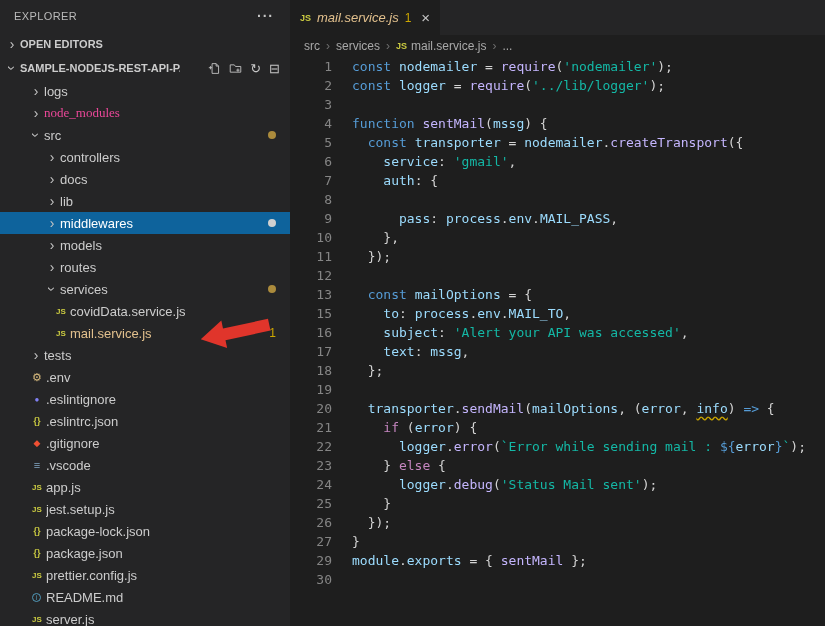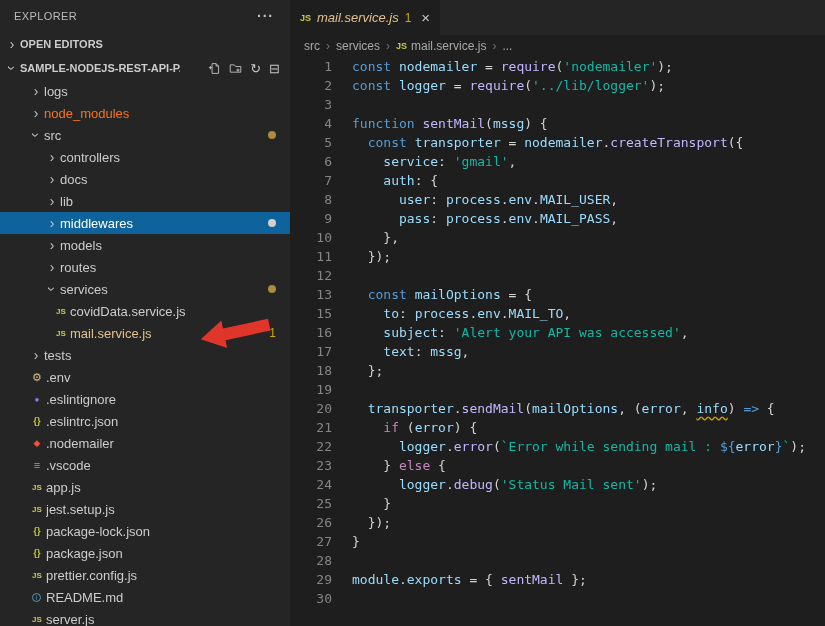--- a/index.html
+++ b/index.html
@@ -25,21 +25,21 @@
   .ficon{width:18px;flex:none;text-align:center;font-family:"Liberation Sans",sans-serif;}
   .ic-js{color:#cbcb41;font-size:8px;font-weight:700;}
   .ic-json{color:#cbcb41;font-size:9px;font-weight:700;}
   .ic-gear{color:#d7ba7d;font-size:11px;}
   .ic-eslint{color:#8080f2;font-size:8px;}
   .ic-git{color:#f05033;font-size:9px;}
   .ic-vscode{color:#83a8c6;font-size:11px;}
   .ic-info{width:9px;height:9px;box-sizing:border-box;border:1px solid #519aba;border-radius:50%;
     line-height:7px;font-size:7px;color:#519aba;margin-left:4px;margin-right:5px;display:inline-block;}
   .lbl{overflow:hidden;text-overflow:ellipsis;}
-  .dim{color:#f97316;}
+  .dim{color:#ec4899;font-family:Liberation Serif, serif;}
   .gold{color:#e2c08d;}
   .sp{flex:1;}
   .badge{color:#cca700;font-size:12px;margin-right:14px;flex:none;}
   .dot{width:8px;height:8px;border-radius:50%;margin-right:14px;flex:none;}
   .dot-gold{background:#ab8b3c;}
   .dot-light{background:#d0d0d0;}
   .arrow{position:absolute;left:196px;top:311px;z-index:5;pointer-events:none;}
 
   
   .editor{flex:1;display:flex;flex-direction:column;background:#1e1e1e;min-width:0;}
@@ -181,21 +181,21 @@
           <span class="lbl">.eslintignore</span>
           <span class="sp"></span>
         </div>
         <div class="row" style="padding-left: 28px;">
           <span class="ficon ic-json">{}</span>
           <span class="lbl">.eslintrc.json</span>
           <span class="sp"></span>
         </div>
         <div class="row" style="padding-left: 28px;">
           <span class="ficon ic-git">◆</span>
-          <span class="lbl">.nodemailer</span>
+          <span class="lbl">.gitignore</span>
           <span class="sp"></span>
         </div>
         <div class="row" style="padding-left: 28px;">
           <span class="ficon ic-vscode">≡</span>
           <span class="lbl">.vscode</span>
           <span class="sp"></span>
         </div>
         <div class="row" style="padding-left: 28px;">
           <span class="ficon ic-js">JS</span>
           <span class="lbl">app.js</span>
@@ -270,38 +270,37 @@
       </div>
 
     <div class="code">
         <div class="cl"><span class="ln">1</span><span class="ct"><span class="tk">const </span><span class="tv">nodemailer</span><span class="td"> = </span><span class="tf">require</span><span class="td">(</span><span class="ts">'nodemailer'</span><span class="td">);</span></span></div>
         <div class="cl"><span class="ln">2</span><span class="ct"><span class="tk">const </span><span class="tv">logger</span><span class="td"> = </span><span class="tf">require</span><span class="td">(</span><span class="ts">'../lib/logger'</span><span class="td">);</span></span></div>
         <div class="cl"><span class="ln">3</span><span class="ct"></span></div>
         <div class="cl"><span class="ln">4</span><span class="ct"><span class="tk">function </span><span class="tf">sentMail</span><span class="td">(</span><span class="tv">mssg</span><span class="td">) {</span></span></div>
         <div class="cl"><span class="ln">5</span><span class="ct"><span class="td">  </span><span class="tk">const </span><span class="tv">transporter</span><span class="td"> = </span><span class="tv">nodemailer</span><span class="td">.</span><span class="tf">createTransport</span><span class="td">({</span></span></div>
         <div class="cl"><span class="ln">6</span><span class="ct"><span class="td">    </span><span class="tv">service</span><span class="td">: </span><span class="ts">'gmail'</span><span class="td">,</span></span></div>
         <div class="cl"><span class="ln">7</span><span class="ct"><span class="td">    </span><span class="tv">auth</span><span class="td">: {</span></span></div>
-        <div class="cl"><span class="ln">8</span><span class="ct"><span class="td">      </span><span class="tv">user</span><span class="td">: </span><span class="tv">process</span><span class="td">.</span><span class="tv">env</span><span class="td">.</span><span class="tv">MAIL_USER</span><span class="td">,</span></span></div>
+        <div class="cl"><span class="ln">8</span></div>
         <div class="cl"><span class="ln">9</span><span class="ct"><span class="td">      </span><span class="tv">pass</span><span class="td">: </span><span class="tv">process</span><span class="td">.</span><span class="tv">env</span><span class="td">.</span><span class="tv">MAIL_PASS</span><span class="td">,</span></span></div>
         <div class="cl"><span class="ln">10</span><span class="ct"><span class="td">    },</span></span></div>
         <div class="cl"><span class="ln">11</span><span class="ct"><span class="td">  });</span></span></div>
         <div class="cl"><span class="ln">12</span><span class="ct"></span></div>
         <div class="cl"><span class="ln">13</span><span class="ct"><span class="td">  </span><span class="tk">const </span><span class="tv">mailOptions</span><span class="td"> = {</span></span></div>
         <div class="cl"><span class="ln">15</span><span class="ct"><span class="td">    </span><span class="tv">to</span><span class="td">: </span><span class="tv">process</span><span class="td">.</span><span class="tv">env</span><span class="td">.</span><span class="tv">MAIL_TO</span><span class="td">,</span></span></div>
         <div class="cl"><span class="ln">16</span><span class="ct"><span class="td">    </span><span class="tv">subject</span><span class="td">: </span><span class="ts">'Alert your API was accessed'</span><span class="td">,</span></span></div>
         <div class="cl"><span class="ln">17</span><span class="ct"><span class="td">    </span><span class="tv">text</span><span class="td">: </span><span class="tv">mssg</span><span class="td">,</span></span></div>
         <div class="cl"><span class="ln">18</span><span class="ct"><span class="td">  };</span></span></div>
         <div class="cl"><span class="ln">19</span><span class="ct"></span></div>
         <div class="cl"><span class="ln">20</span><span class="ct"><span class="td">  </span><span class="tv">transporter</span><span class="td">.</span><span class="tf">sendMail</span><span class="td">(</span><span class="tv">mailOptions</span><span class="td">, (</span><span class="tv">error</span><span class="td">, </span><span class="tu">info</span><span class="td">) </span><span class="tk">=&gt;</span><span class="td"> {</span></span></div>
         <div class="cl"><span class="ln">21</span><span class="ct"><span class="td">    </span><span class="tc">if</span><span class="td"> (</span><span class="tv">error</span><span class="td">) {</span></span></div>
         <div class="cl"><span class="ln">22</span><span class="ct"><span class="td">      </span><span class="tv">logger</span><span class="td">.</span><span class="tf">error</span><span class="td">(</span><span class="ts">`Error while sending mail : </span><span class="te">${</span><span class="tv">error</span><span class="te">}</span><span class="ts">`</span><span class="td">);</span></span></div>
         <div class="cl"><span class="ln">23</span><span class="ct"><span class="td">    } </span><span class="tc">else</span><span class="td"> {</span></span></div>
         <div class="cl"><span class="ln">24</span><span class="ct"><span class="td">      </span><span class="tv">logger</span><span class="td">.</span><span class="tf">debug</span><span class="td">(</span><span class="ts">'Status Mail sent'</span><span class="td">);</span></span></div>
         <div class="cl"><span class="ln">25</span><span class="ct"><span class="td">    }</span></span></div>
         <div class="cl"><span class="ln">26</span><span class="ct"><span class="td">  });</span></span></div>
         <div class="cl"><span class="ln">27</span><span class="ct"><span class="td">}</span></span></div>
-        <div class="cl"><span class="ln">28</span><span class="ct"></span></div>
         <div class="cl"><span class="ln">29</span><span class="ct"><span class="tv">module</span><span class="td">.</span><span class="tv">exports</span><span class="td"> = { </span><span class="tf">sentMail</span><span class="td"> };</span></span></div>
         <div class="cl"><span class="ln">30</span><span class="ct"></span></div>
       </div>
   </main>
 
 </div>
 
 </body></html>

